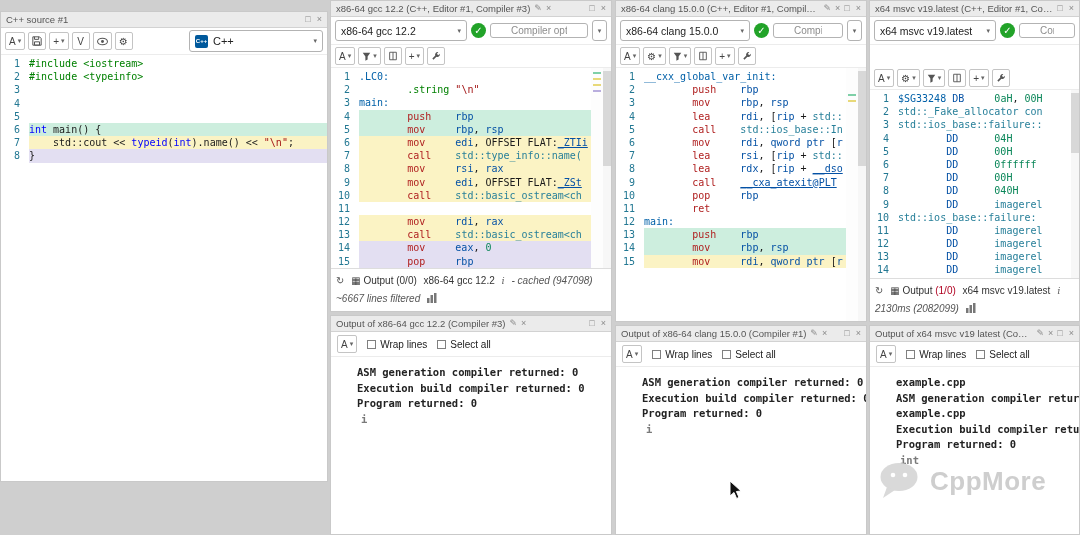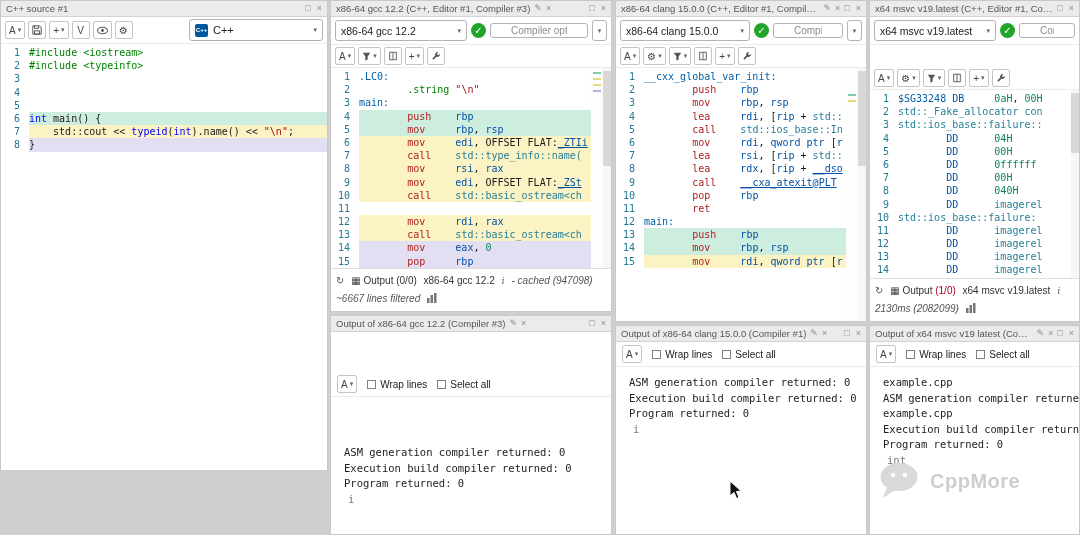--- a/index.html
+++ b/index.html
@@ -11,23 +11,23 @@
     color:#222;
   }
   .col { position:absolute; top:0; bottom:0; display:flex; flex-direction:column; }
   #col-source { left:0;   width:328px; }
   #col-gcc    { left:330px; width:282px; }
   #col-clang  { left:615px; width:252px; }
   #col-msvc   { left:869px; width:211px; }
 
   .pane { background:#fff; display:flex; flex-direction:column; overflow:hidden; border:1px solid #c9c9c9; }
   .pane + .pane { margin-top:3px; }
-  #pane-source { height:471px; }
+  #pane-source { height:471px;margin-top:11px; }
   #pane-gcc   { height:312px; flex:none; }
-  #pane-gcc-out { flex:1;gap:40px; }
+  #pane-gcc-out { flex:1; }
   #pane-clang { height:322px; flex:none; }
   #pane-clang-out { flex:1; }
   #pane-msvc  { height:322px; flex:none; }
   #pane-msvc-out { flex:1; }
 
   .pane-header {
     height:16px; flex:none; background:#ebebeb; border-bottom:1px solid #d2d2d2;
     display:flex; align-items:center; gap:4px; padding:0 5px;
     font-size:9.5px; color:#555; white-space:nowrap;
   }
@@ -92,27 +92,27 @@
   .st-ico { color:#555; cursor:pointer; }
   .out-btn { cursor:pointer; }
   .cnt.err { color:#b00020;text-align:center; }
   .info-ico { color:#666; font-family:"DejaVu Serif",serif; font-style:italic; cursor:pointer; }
   .note { font-style:italic; color:#555; }
   .chart-ico { display:inline-block; vertical-align:-1px; }
 
   .out-toolbar { flex:none; display:flex; align-items:center; gap:10px; padding:3px 6px; border-bottom:1px solid #ececec; }
   .cb-group { display:flex; align-items:center; gap:4px; font-size:10px; color:#222; cursor:pointer; }
   .cb { width:9px; height:9px; border:1px solid #808080; background:#fff; flex:none; }
-  .out-body { flex:1; min-height:0; overflow:hidden; padding:8px 13px;
-    font-family:"DejaVu Sans Mono","Liberation Mono",monospace; font-size:10.5px; line-height:15.5px; color:#222; }
+  .out-body { flex:1; min-height:0; overflow:hidden; padding:8px 26px;
+    font-family:"DejaVu Sans Mono","Liberation Mono",monospace; font-size:10.5px; line-height:15.5px; color:#222;font-weight:bold; }
   .out-line { white-space:pre; }
   .out-line.stdout { color:#7a7a7a; padding-left:4px; }
 
   .watermark { position:absolute; left:876px; top:460px; display:flex; align-items:center; gap:8px; pointer-events:none; }
-  .wm-text { font-size:20px; font-weight:600; color:#cecece; letter-spacing:0.5px; }
+  .wm-text { font-size:26px; font-weight:600; color:#cecece; letter-spacing:0.5px; }
 
   #mouse-cursor { position:absolute; left:729px; top:480px; pointer-events:none; }
 </style>
 </head>
 <body>
 
 <div class="col" id="col-source">
   <section class="pane" id="pane-source">
     <header class="pane-header">
       <span class="pane-title">C++ source #1</span>

